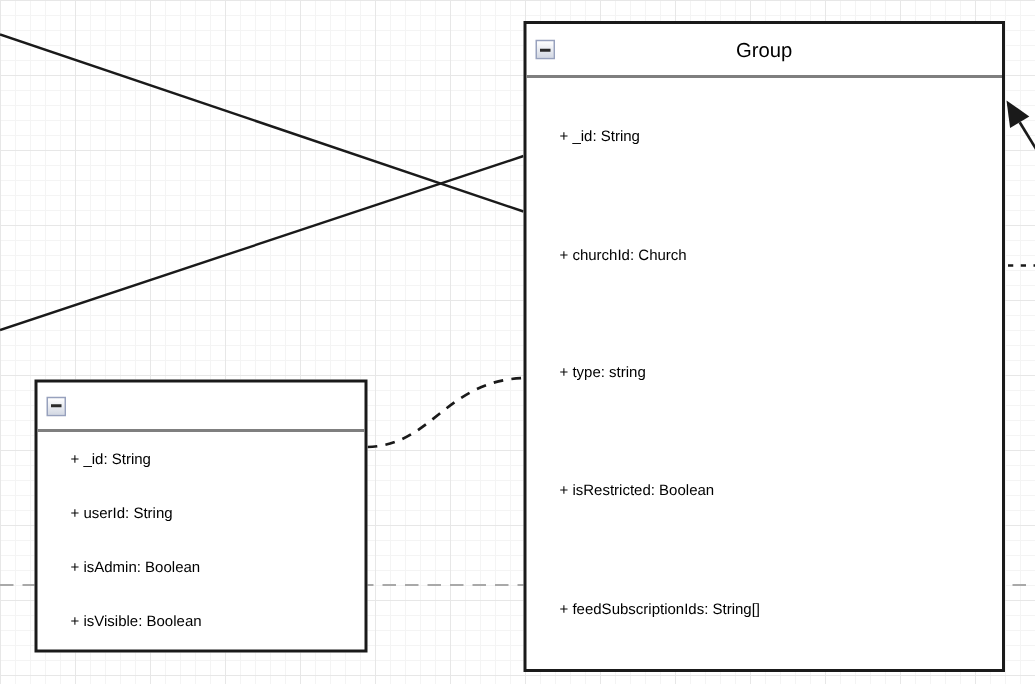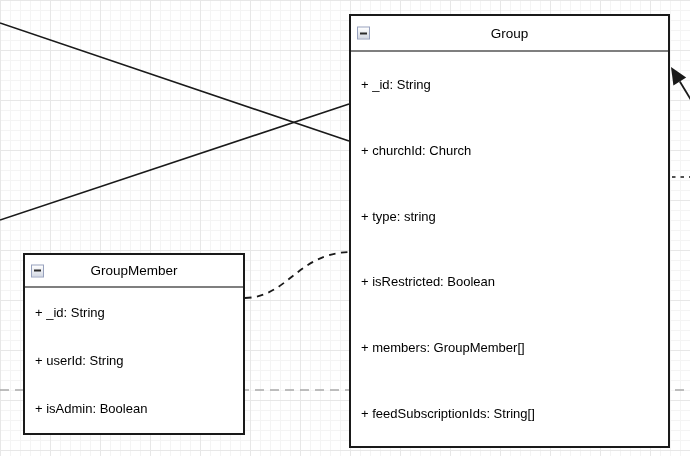--- a/index.html
+++ b/index.html
@@ -36,21 +36,21 @@
     width:13px;height:13px;box-sizing:border-box;
     border:1px solid #97a1bd;
     background:linear-gradient(#ffffff,#d3d8e3);
     display:flex;align-items:center;justify-content:center;
     cursor:pointer;
   }
   .minus{width:7px;height:2px;background:#2b2b2b;}
   .cls-body{flex:1 1 auto;display:flex;flex-direction:column;}
   .row{
     flex:1 1 auto;display:flex;align-items:center;
-    padding-left:10px;font-size:13px;white-space:nowrap;
+    padding-left:22px;font-size:10px;white-space:nowrap;
   }
   #group-box{left:349px;top:14px;width:321px;height:434px;}
   #group-box .cls-header{height:34px;}
   #groupmember-box{left:23px;top:253px;width:222px;height:182px;}
   #groupmember-box .cls-header{height:31px;}
 </style>
 </head>
 <body>
 
 <div class="canvas">
@@ -78,32 +78,31 @@
       <span class="collapse">
         <span class="minus"></span>
       </span>
       <span class="cls-title">Group</span>
     </div>
     <div class="cls-body">
       <div class="row">+ _id: String</div>
       <div class="row">+ churchId: Church</div>
       <div class="row">+ type: string</div>
       <div class="row">+ isRestricted: Boolean</div>
-      <div class="row">+ members: GroupMember[]</div>
       <div class="row">+ feedSubscriptionIds: String[]</div>
     </div>
   </div>
 
   <div class="cls" id="groupmember-box">
     <div class="cls-header">
       <span class="collapse">
         <span class="minus"></span>
       </span>
-      <span class="cls-title">GroupMember</span>
     </div>
     <div class="cls-body">
       <div class="row">+ _id: String</div>
       <div class="row">+ userId: String</div>
       <div class="row">+ isAdmin: Boolean</div>
+      <div class="row">+ isVisible: Boolean</div>
     </div>
   </div>
 
 </div>
 
 </body></html>

